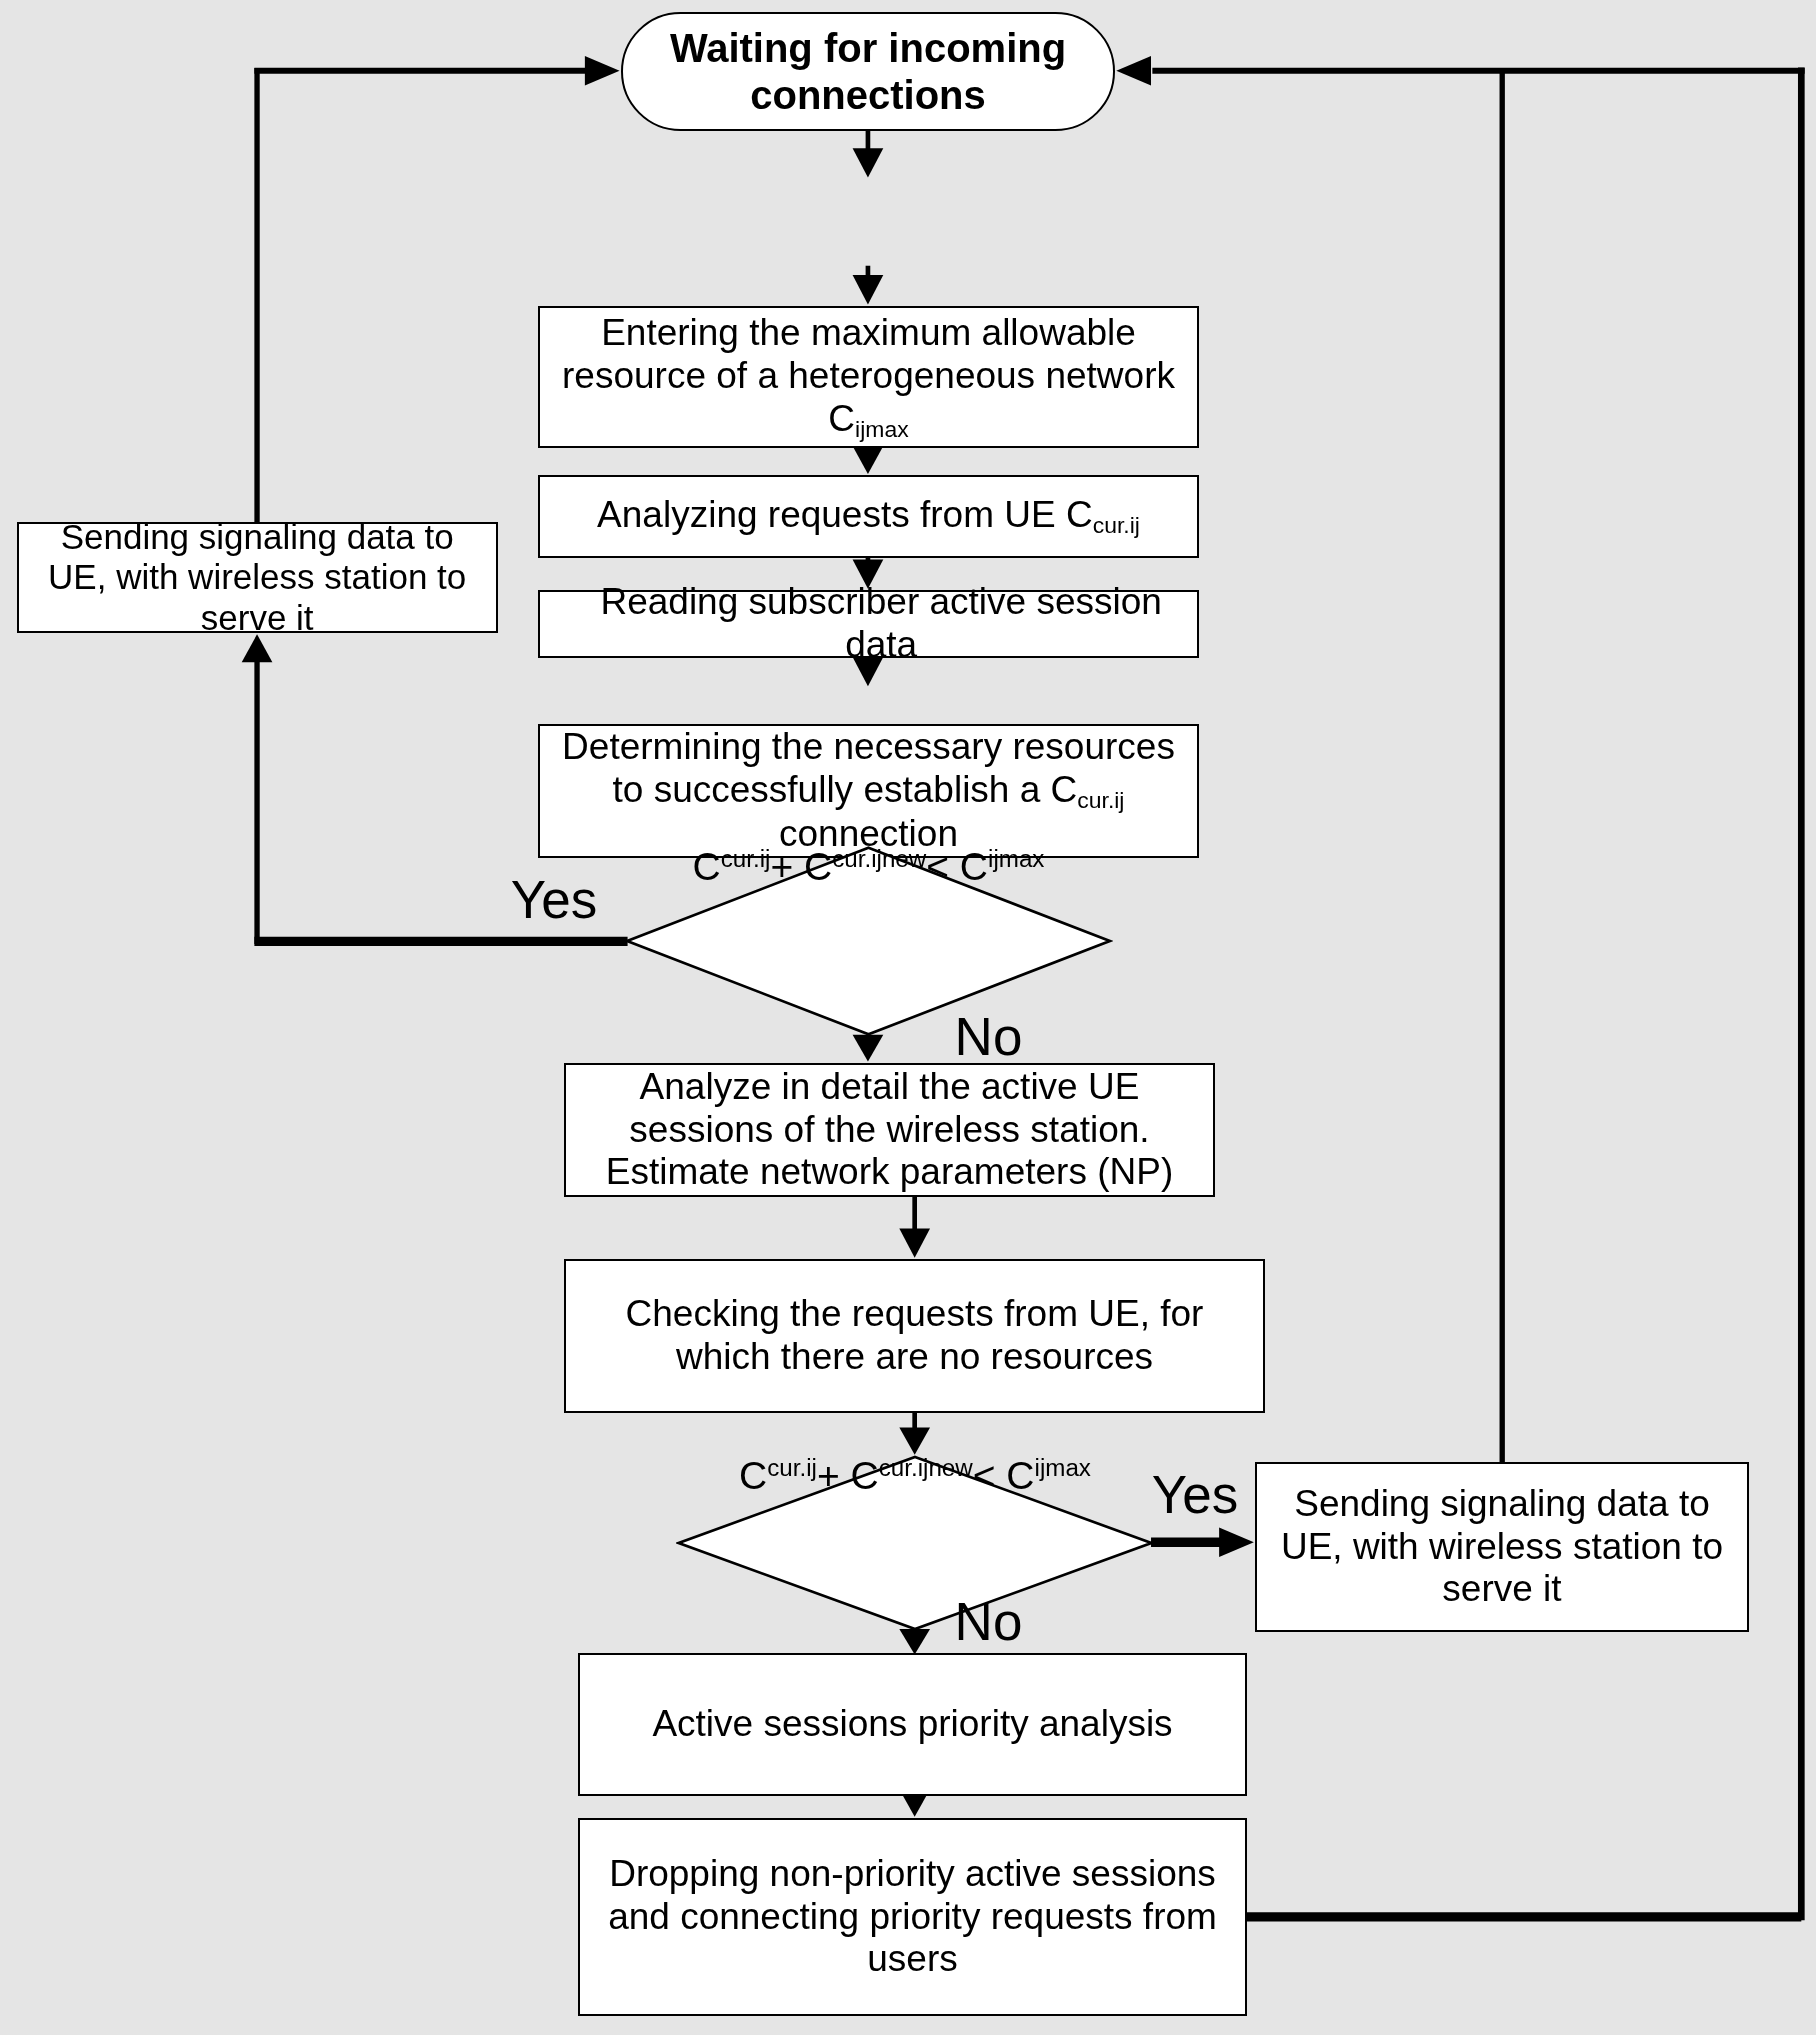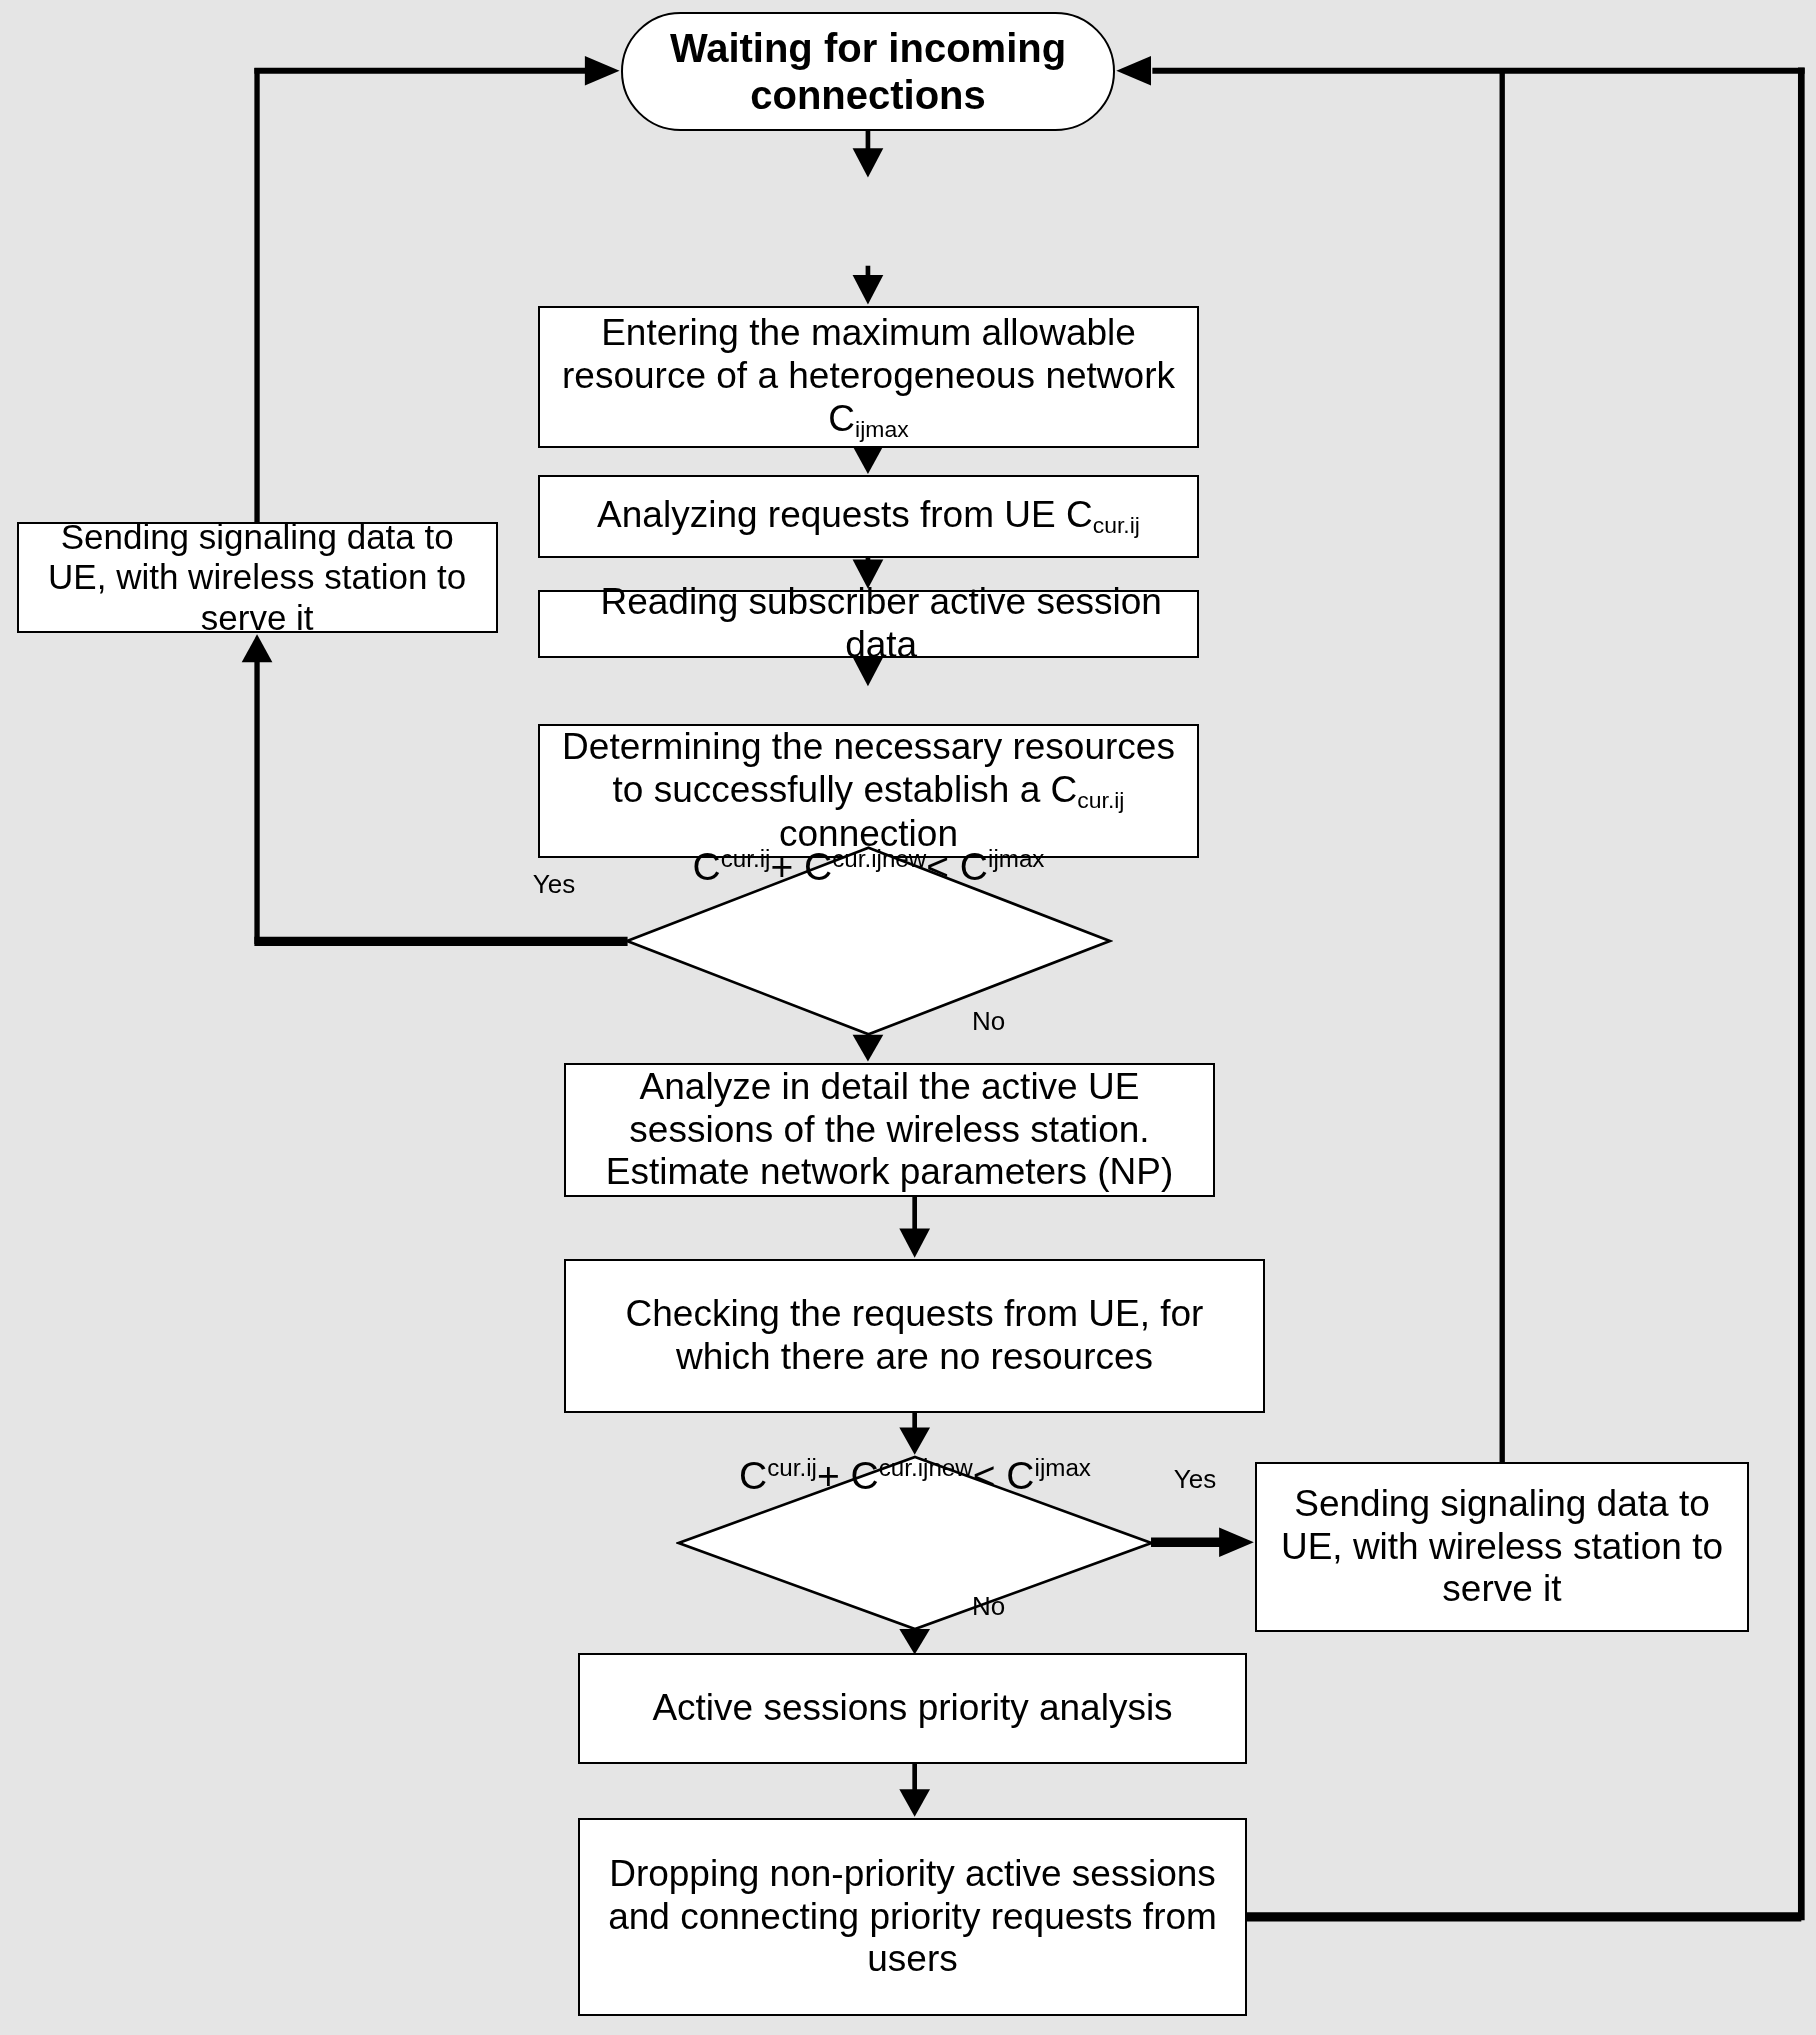--- a/index.html
+++ b/index.html
@@ -28,21 +28,21 @@
   }
   .diamond{position:absolute;z-index:2;}
   .diamond svg{display:block;}
   .dtext{
     position:absolute;left:0;top:0;width:100%;height:100%;
     display:flex;align-items:flex-start;justify-content:center;
     text-align:center;font-size:39px;z-index:3;
   }
   .flow-label{
     position:absolute;z-index:4;
-    font-size:26px;text-align:center;
+    font-size:53px;text-align:center;
   }
   .sub{font-size:0.62em;vertical-align:-0.25em;}
   .sm{font-size:35px;}
 </style>
 </head>
 <body>
 
 <div class="canvas">
 
   <svg class="connectors" width="1816" height="2035" viewBox="0 0 2720 3048">
@@ -140,21 +140,21 @@
     <svg width="478" height="178" viewBox="0 0 716 266">
       <polygon points="358,4 712,133 358,262 4,133" fill="#ffffff" stroke="#000000" stroke-width="4"></polygon>
     </svg>
     <div class="dtext">C<span class="sub">cur.ij</span> + C<span class="sub">cur.ijnew</span> &lt; C<span class="sub">ijmax</span></div>
   </div>
 
   <div class="node" style="left:1255px;top:1462px;width:494px;height:170px;">
     <span>Sending signaling data to<br>UE, with wireless station to<br>serve it</span>
   </div>
 
-  <div class="node" style="left:578px;top:1653px;width:669px;height:111px;">
+  <div class="node" style="left:578px;top:1653px;width:669px;height:143px;">
     <span>Active sessions priority analysis</span>
   </div>
 
   <div class="node" style="left:578px;top:1818px;width:669px;height:198px;">
     <span>Dropping non-priority active sessions<br>and connecting priority requests from<br>users</span>
   </div>
 
   <div class="flow-label" style="left:494px;top:869px;width:120px;">Yes</div>
   <div class="flow-label" style="left:935px;top:1006px;width:107px;">No</div>
   <div class="flow-label" style="left:1135px;top:1464px;width:120px;">Yes</div>

